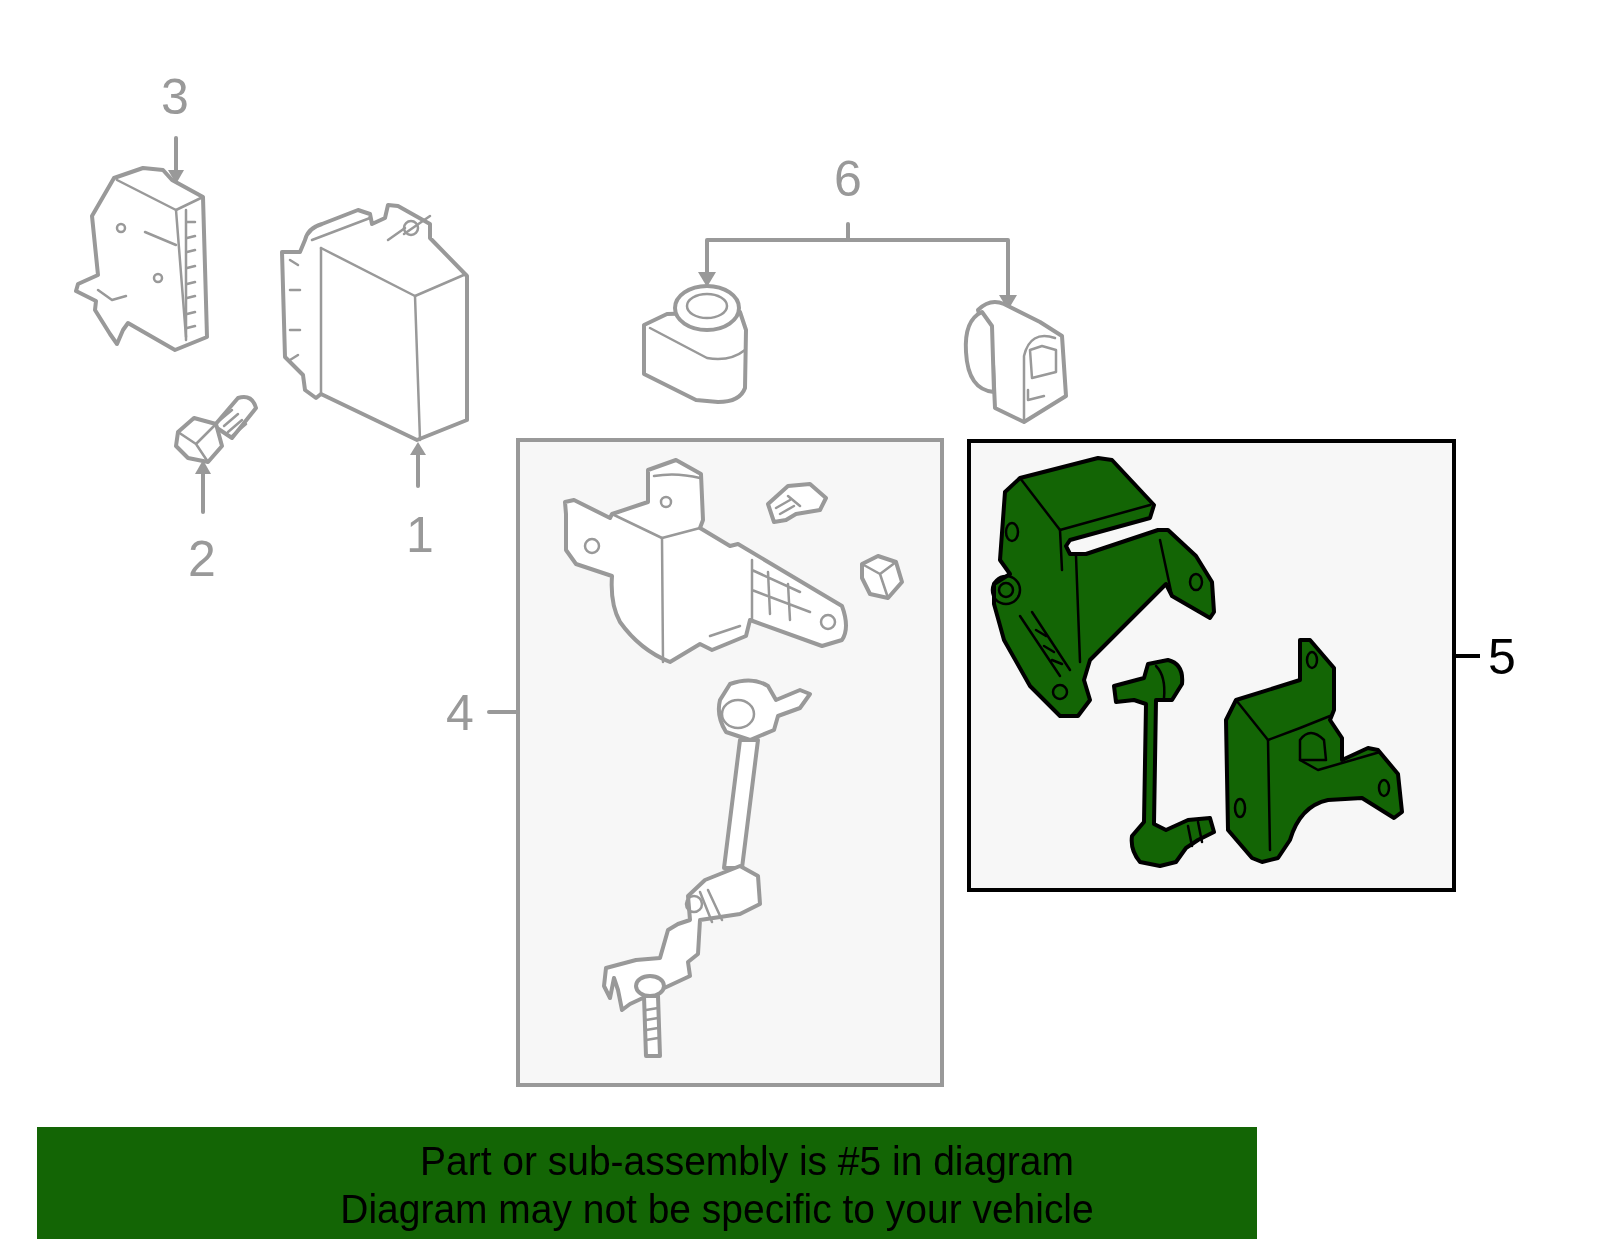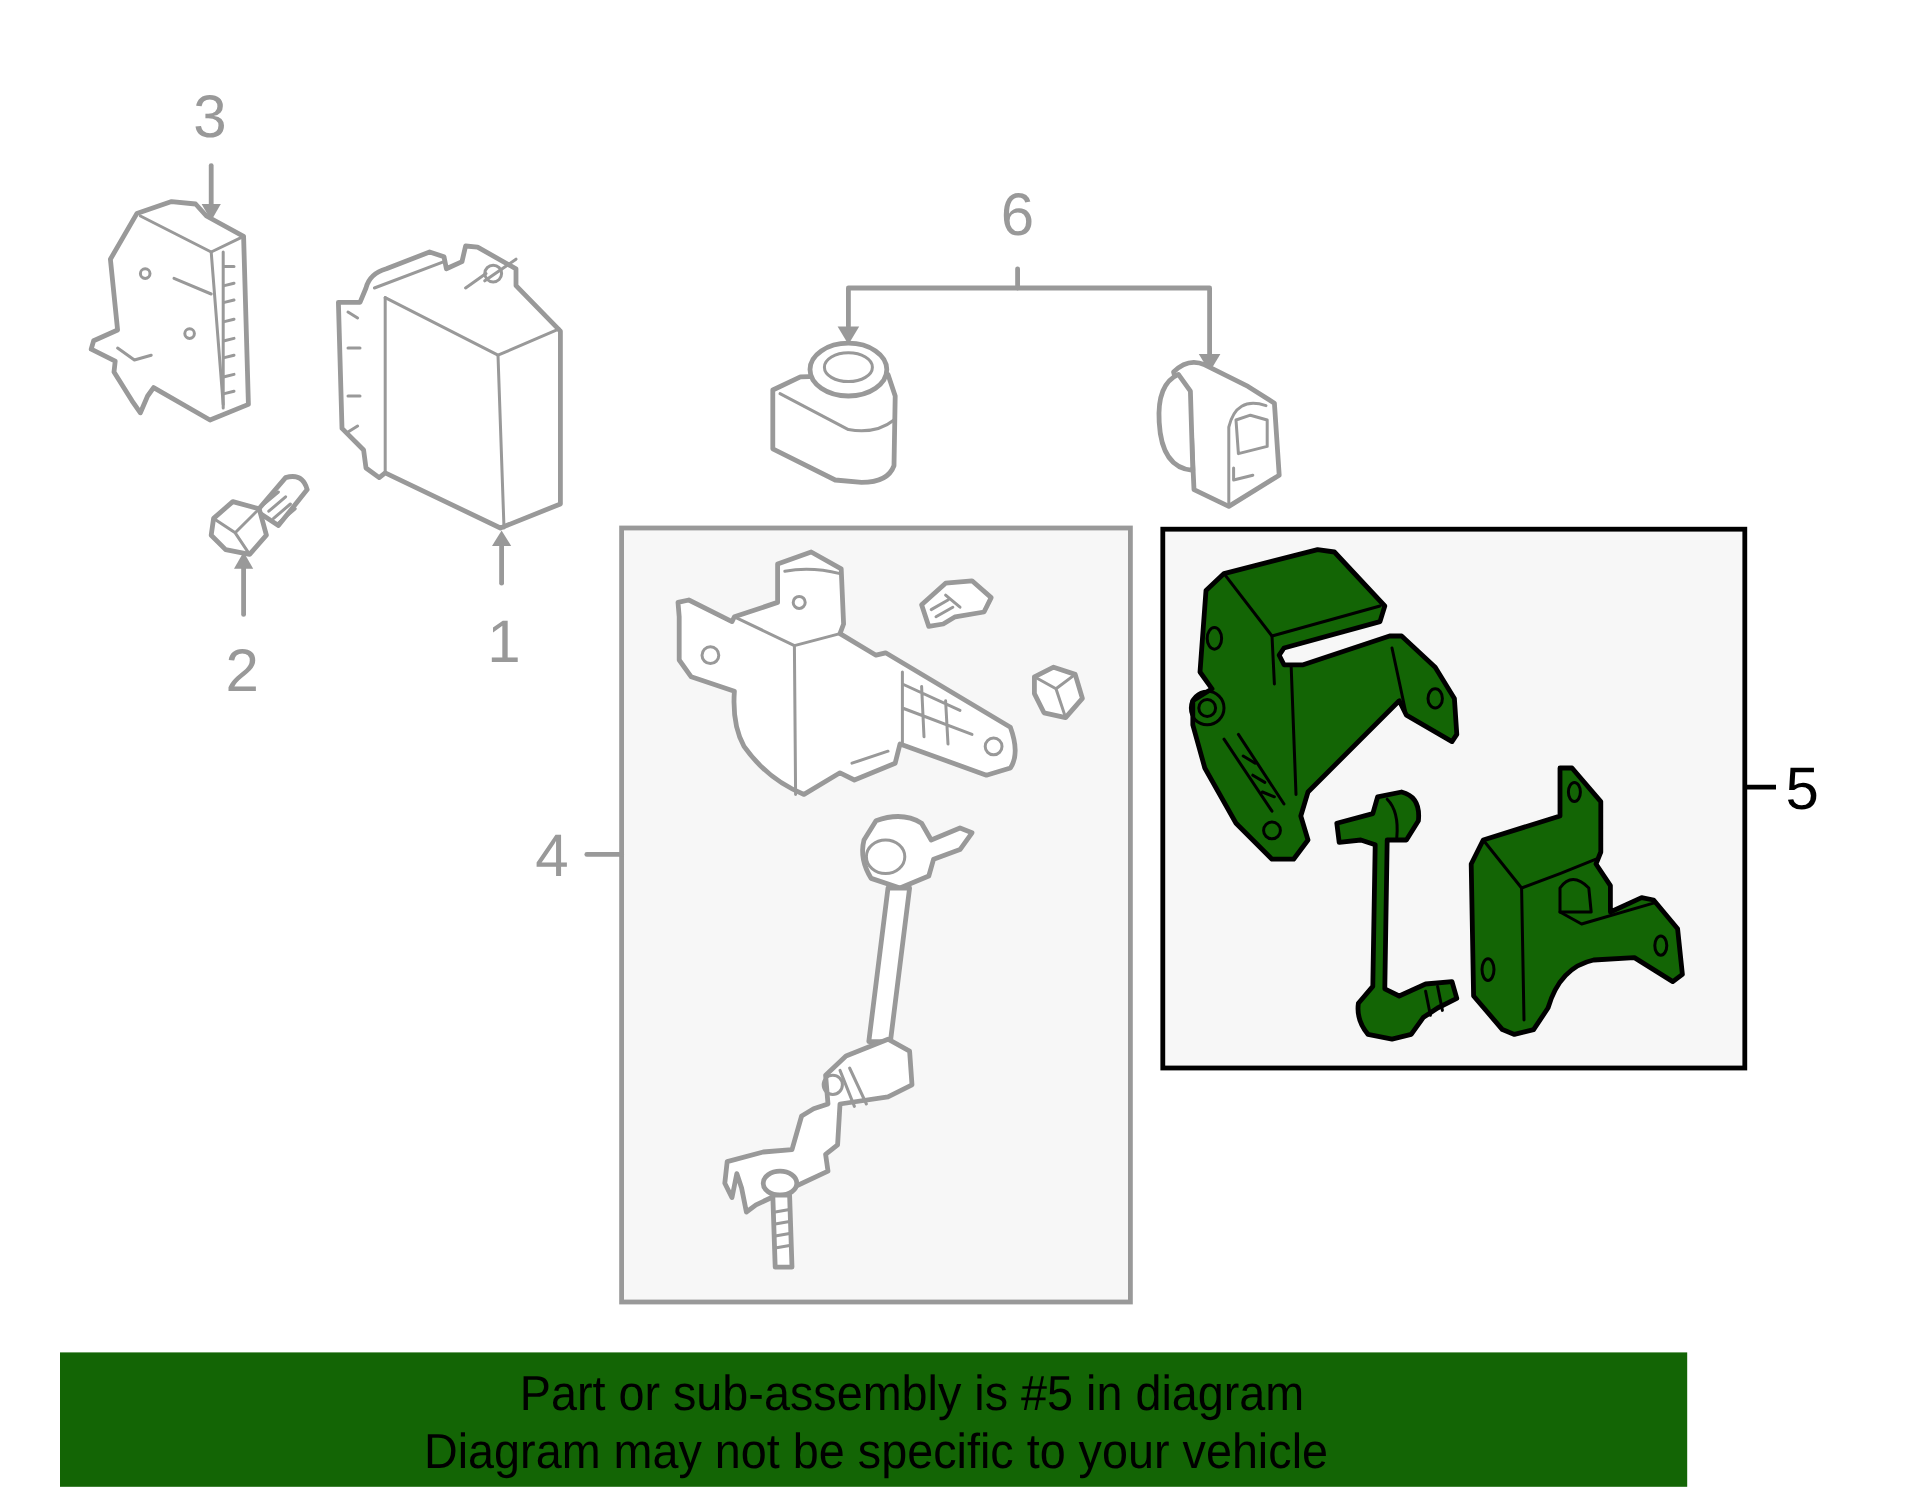--- a/index.html
+++ b/index.html
@@ -1,18 +1,18 @@
 <!DOCTYPE html>
 <html><head>
 <meta charset="utf-8">
 <style>
   html, body { margin: 0; padding: 0; background: #ffffff; }
   body { width: 1600px; height: 1249px; position: relative; overflow: hidden; font-family: "Liberation Sans", sans-serif; }
   #diagram { position: absolute; left: 0; top: 0; width: 1600px; height: 1249px; }
-  .banner { position: absolute; left: 50px; top: 1127px; width: 1356px; height: 112px; background: #136505; }
+  .banner { position: absolute; left: 37px; top: 1127px; width: 1220px; height: 112px; background: #136505; }
   .banner-line { position: absolute; left: 0; width: 1520px; text-align: center; font-family: "Liberation Sans", sans-serif; font-size: 41px; color: #000000; transform: scaleX(0.95); line-height: 1; }
   .banner-line.l1 { top: 14px; left: -50px; }
   .banner-line.l2 { top: 62px; left: -80px; }
   .g { fill: none; stroke: #999999; stroke-width: 4; stroke-linejoin: round; stroke-linecap: round; }
   .gt { fill: none; stroke: #999999; stroke-width: 2.5; stroke-linejoin: round; stroke-linecap: round; }
   .gf { fill: #ffffff; stroke: #999999; stroke-width: 4; stroke-linejoin: round; }
   .k { fill: #136505; stroke: #000000; stroke-width: 4; stroke-linejoin: round; stroke-linecap: round; }
   .kt { fill: none; stroke: #000000; stroke-width: 2.5; stroke-linejoin: round; stroke-linecap: round; }
 </style>
 </head>

